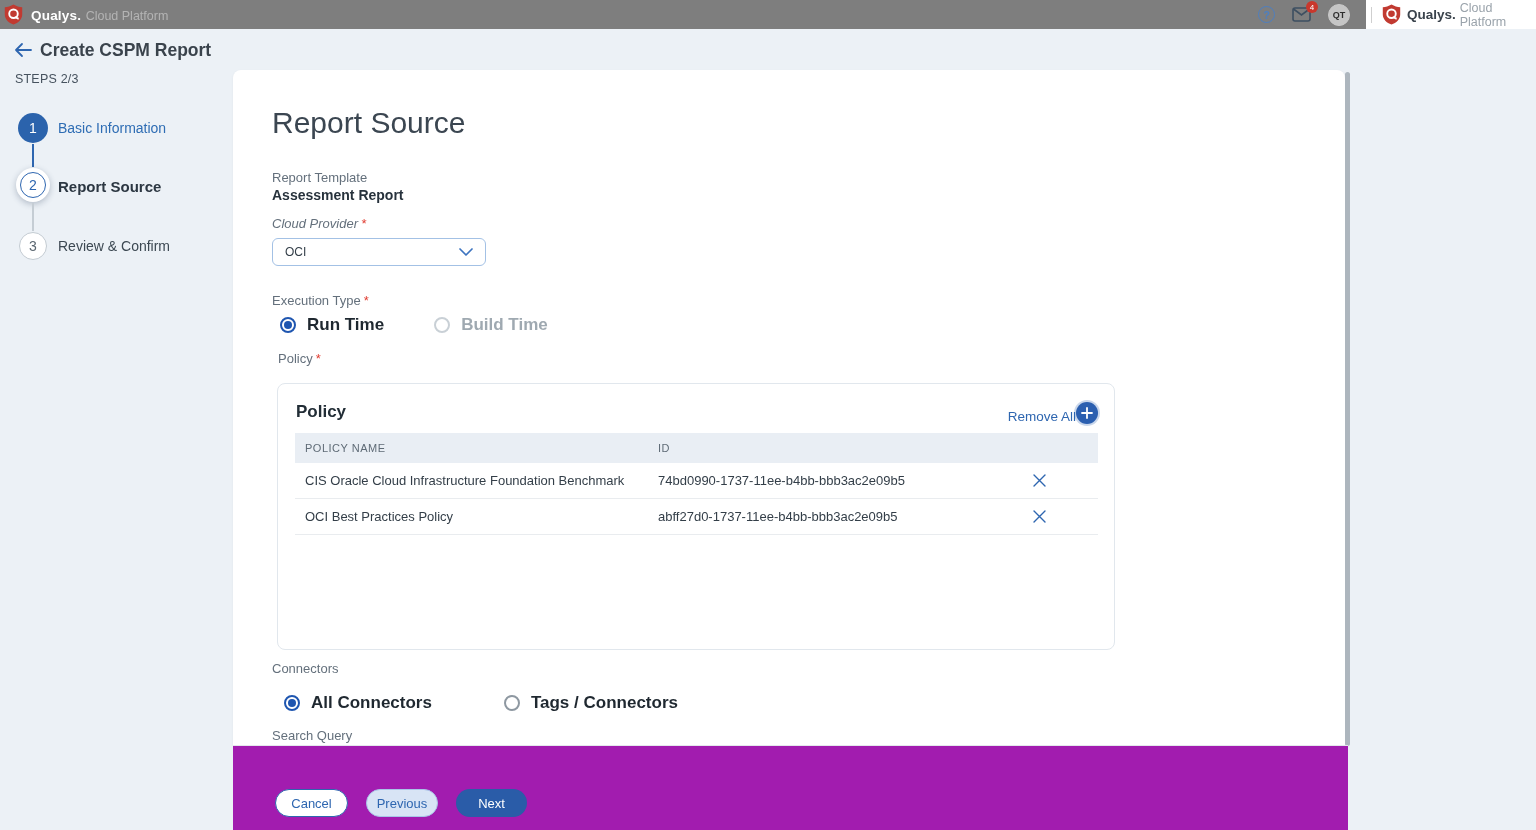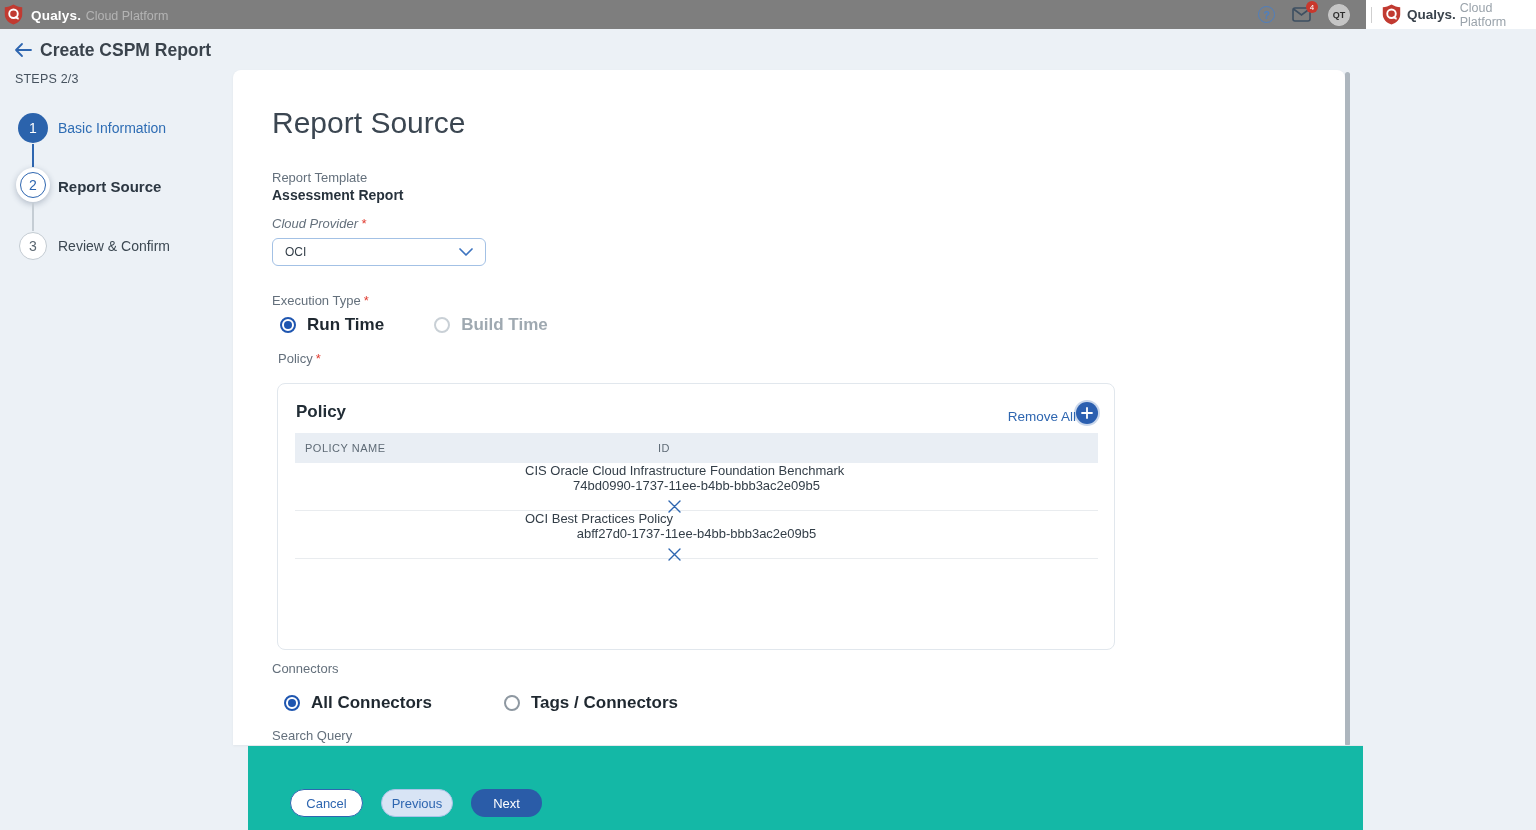--- a/index.html
+++ b/index.html
@@ -83,33 +83,33 @@
   .policy-title { position:absolute; left:18px; top:18px; font-size:17px; font-weight:bold; color:#222D36; }
   .policy-actions { position:absolute; right:16px; top:18px; display:flex; align-items:flex-end; }
   .remove-all { font-size:13.5px; color:#2E66B0; font-weight:500; cursor:pointer; }
   .plus-btn { width:22px; height:22px; border-radius:50%; background:#2B5FB0; display:flex; align-items:center; justify-content:center;
     cursor:pointer; box-shadow:0 0 0 2px rgba(43,95,176,.25); }
   .ptable { position:absolute; left:17px; top:49px; width:803px; }
   .ptable-head { height:30px; background:#E9EEF4; display:flex; align-items:center; }
   .col-name { width:363px; padding-left:10px; }
   .col-id { flex:1; }
   .th { font-size:11px; color:#5F6B76; letter-spacing:.5px; }
-  .prow { height:48px; display:flex; align-items:center; border-bottom:1px solid #E9ECEF;flex-direction:column; }
+  .prow { height:36px; display:flex; align-items:center; border-bottom:1px solid #E9ECEF; }
   .cell { font-size:13px; color:#333E48; }
   .col-x { width:74px; display:flex; justify-content:flex-start; padding-left:2px; }
   .x-btn { width:26px; height:26px; display:flex; align-items:center; justify-content:center; cursor:pointer; }
 
   .conn-label { position:absolute; left:39px; top:591px; }
   .sq-label { position:absolute; left:39px; top:658px; }
 
   
   .scrollbar { position:absolute; left:1345px; top:72px; width:5px; height:674px; background:#ADB6BE; border-radius:3px; cursor:pointer; }
 
   
-  .footer { position:absolute; left:248px; top:745px; width:1115px; height:85px; background:#14b8a6; border-top:1px solid #E4E8EC; }
+  .footer { position:absolute; left:233px; top:745px; width:1115px; height:85px; background:#a21caf; border-top:1px solid #E4E8EC; }
   .btn { position:absolute; top:43px; height:28px; border-radius:15px; font-size:13px; display:flex; align-items:center;
     justify-content:center; cursor:pointer; font-family:inherit; }
   .btn-cancel { left:42px; width:73px; background:#fff; border:1px solid #2E66B0; color:#2E66B0; }
   .btn-previous { left:133px; width:72px; background:#D8E4F5; border:1px solid #A9C4E8; color:#2E66B0; }
   .btn-next { left:223px; width:71px; background:#2A5CA8; border:none; color:#FFFFFF; }
 </style>
 </head>
 <body>
 
 <div class="root">

